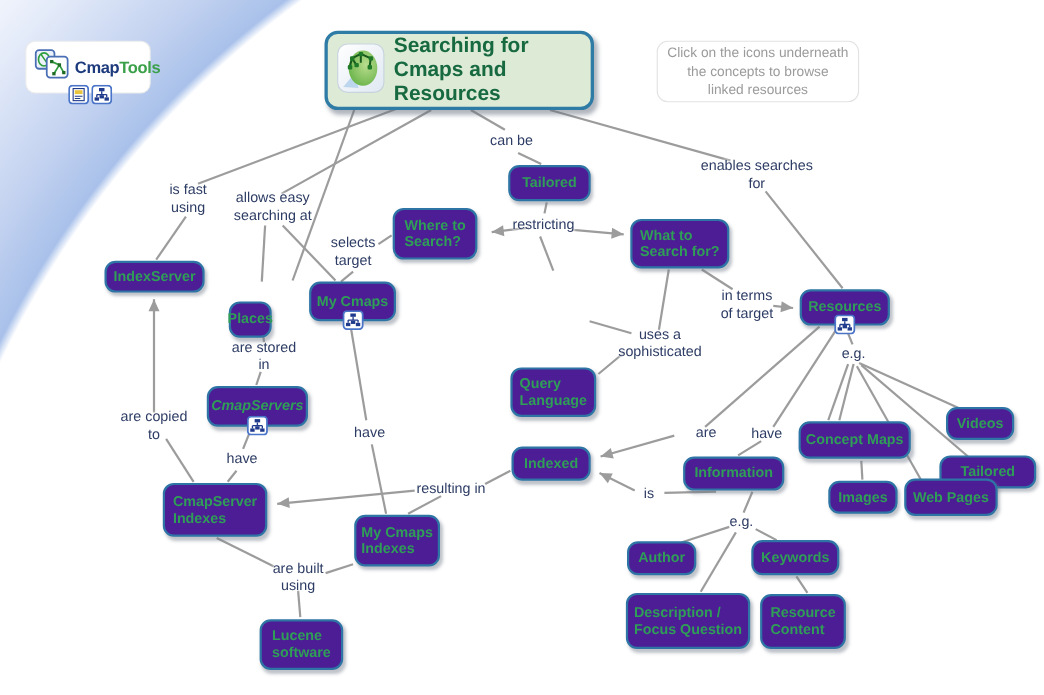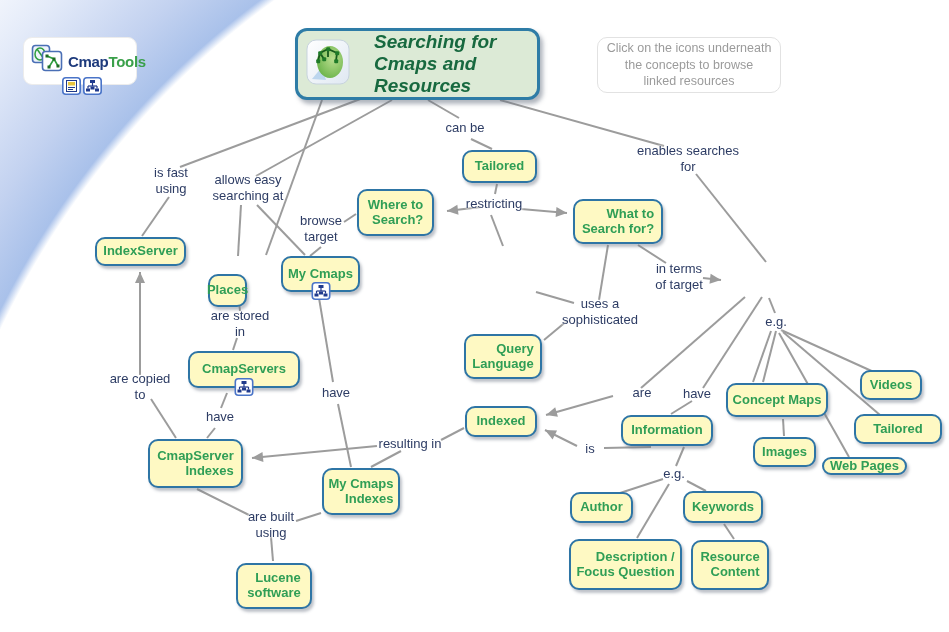--- a/index.html
+++ b/index.html
@@ -9,32 +9,32 @@
   }
   *{margin:0;padding:0;box-sizing:border-box;}
   body{font-family:"Liberation Sans",sans-serif;background:#fff;}
   #stage{position:relative;width:949px;height:632px;overflow:hidden;background:#fff;}
   #stage::before{content:"";position:absolute;inset:0;
     background:radial-gradient(circle 870px at 780px 700px,
       #ffffff 0px,#ffffff 863px,var(--arc_blue) 872px,#c3d2f0 925px,#e4ebf9 1010px,#ffffff 1095px);
     pointer-events:none;}
   #edges{position:absolute;left:0;top:0;z-index:1;}
   .node{position:absolute;z-index:3;display:flex;align-items:center;justify-content:center;
-    background:#fef9c3;border:2px solid var(--node_border);border-radius:10px;
-    color:var(--node_text);font-weight:bold;font-size:13px;line-height:1.15;text-align:right;
+    background:#4c1d95;border:2px solid var(--node_border);border-radius:10px;
+    color:var(--node_text);font-weight:bold;font-size:13px;line-height:1.15;text-align:left;
     white-space:pre-line;box-shadow:2px 3px 3px rgba(110,120,135,.45);}
   .mini-icon{position:absolute;left:50%;bottom:-10px;transform:translateX(-50%);
     width:20px;height:18px;display:block;cursor:pointer;}
   .link-label{position:absolute;z-index:2;transform:translate(-50%,-50%);
     color:var(--link_text);font-size:13px;line-height:1.25;text-align:center;white-space:pre-line;
     text-shadow:0 0 3px #fff,0 0 3px #fff,0 0 3px #fff;}
   #title-node{position:absolute;left:295px;top:28px;width:245px;height:72px;z-index:3;
-    display:flex;align-items:center;gap:24px;padding:6px 10px 6px 8px;
+    display:flex;align-items:center;gap:8px;padding:6px 10px 6px 8px;
     background:var(--title_bg);border:3px solid var(--title_border);border-radius:12px;
-    box-shadow:3px 4px 4px rgba(100,110,125,.5);font-style:italic;}
+    box-shadow:3px 4px 4px rgba(100,110,125,.5);}
   #title-node .t-text{color:var(--title_text);font-weight:bold;font-size:19px;line-height:1.15;}
   #annotation{position:absolute;left:597px;top:37px;width:184px;height:56px;z-index:3;
     border:1px solid #e2e2e2;border-radius:10px;background:#fff;
     display:flex;align-items:center;justify-content:center;text-align:center;
     color:var(--annotation_text);font-size:12.5px;line-height:1.35;white-space:pre-line;}
   #logo-box{position:absolute;left:23px;top:37px;width:114px;height:48px;z-index:3;
     border:1px solid #ececec;border-radius:9px;background:#fff;
     display:flex;align-items:center;padding:20px 6px;gap:2px;}
   #logo-text{font-weight:bold;font-size:15px;letter-spacing:-0.3px;}
   #logo-text .cmap{color:#1d3a7c;} #logo-text .tools{color:#3aa04a;}
@@ -193,21 +193,32 @@
           <rect x="12" y="11.5" width="4" height="3" fill="#203a8c"></rect>
           <rect x="7.5" y="9.5" width="4" height="3" fill="#203a8c"></rect>
         </svg></span></div>
     <div class="node" style="left: 357px; top: 189px; width: 77px; height: 47px;"><span>Where to
 Search?</span></div>
     <div class="node" style="left: 462px; top: 150px; width: 75px; height: 33px;"><span>Tailored</span></div>
     <div class="node" style="left: 573px; top: 199px; width: 90px; height: 45px;"><span>What to
 Search for?</span></div>
     <div class="node" style="left: 464px; top: 334px; width: 78px; height: 45px;"><span>Query
 Language</span></div>
-    <div class="node" style="left: 188px; top: 351px; width: 112px; height: 37px;"><span>CmapServers</span><span class="mini-icon"><svg width="20" height="18" viewBox="0 0 19 18">
+    <div class="node" style="left: 727px; top: 263px; width: 82px; height: 33px;"><span>Resources</span><span class="mini-icon"><svg width="20" height="18" viewBox="0 0 19 18">
+          <rect x="0.8" y="0.8" width="17.4" height="16.4" rx="3" fill="#fff" stroke="#4a74c8" stroke-width="1.6"></rect>
+          <rect x="7" y="3" width="5" height="3" fill="#203a8c"></rect>
+          <line x1="9.5" y1="6" x2="9.5" y2="9" stroke="#203a8c" stroke-width="1.2"></line>
+          <line x1="5" y1="9" x2="14" y2="9" stroke="#203a8c" stroke-width="1.2"></line>
+          <line x1="5" y1="9" x2="5" y2="11.5" stroke="#203a8c" stroke-width="1.2"></line>
+          <line x1="14" y1="9" x2="14" y2="11.5" stroke="#203a8c" stroke-width="1.2"></line>
+          <rect x="3" y="11.5" width="4" height="3" fill="#203a8c"></rect>
+          <rect x="12" y="11.5" width="4" height="3" fill="#203a8c"></rect>
+          <rect x="7.5" y="9.5" width="4" height="3" fill="#203a8c"></rect>
+        </svg></span></div>
+    <div class="node" style="left: 188px; top: 351px; width: 92px; height: 37px; font-style: italic;"><span>CmapServers</span><span class="mini-icon"><svg width="20" height="18" viewBox="0 0 19 18">
           <rect x="0.8" y="0.8" width="17.4" height="16.4" rx="3" fill="#fff" stroke="#4a74c8" stroke-width="1.6"></rect>
           <rect x="7" y="3" width="5" height="3" fill="#203a8c"></rect>
           <line x1="9.5" y1="6" x2="9.5" y2="9" stroke="#203a8c" stroke-width="1.2"></line>
           <line x1="5" y1="9" x2="14" y2="9" stroke="#203a8c" stroke-width="1.2"></line>
           <line x1="5" y1="9" x2="5" y2="11.5" stroke="#203a8c" stroke-width="1.2"></line>
           <line x1="14" y1="9" x2="14" y2="11.5" stroke="#203a8c" stroke-width="1.2"></line>
           <rect x="3" y="11.5" width="4" height="3" fill="#203a8c"></rect>
           <rect x="12" y="11.5" width="4" height="3" fill="#203a8c"></rect>
           <rect x="7.5" y="9.5" width="4" height="3" fill="#203a8c"></rect>
         </svg></span></div>
@@ -216,33 +227,33 @@
     <div class="node" style="left: 322px; top: 468px; width: 78px; height: 47px;"><span>My Cmaps
 Indexes</span></div>
     <div class="node" style="left: 236px; top: 563px; width: 76px; height: 46px;"><span>Lucene
 software</span></div>
     <div class="node" style="left: 465px; top: 406px; width: 72px; height: 31px;"><span>Indexed</span></div>
     <div class="node" style="left: 621px; top: 415px; width: 92px; height: 31px;"><span>Information</span></div>
     <div class="node" style="left: 726px; top: 383px; width: 102px; height: 34px;"><span>Concept Maps</span></div>
     <div class="node" style="left: 860px; top: 370px; width: 62px; height: 30px;"><span>Videos</span></div>
     <div class="node" style="left: 854px; top: 414px; width: 88px; height: 30px;"><span>Tailored</span></div>
     <div class="node" style="left: 753px; top: 437px; width: 63px; height: 30px;"><span>Images</span></div>
-    <div class="node" style="left: 822px; top: 457px; width: 85px; height: 18px;"><span>Web Pages</span></div>
+    <div class="node" style="left: 822px; top: 435px; width: 85px; height: 34px;"><span>Web Pages</span></div>
     <div class="node" style="left: 570px; top: 492px; width: 63px; height: 31px;"><span>Author</span></div>
     <div class="node" style="left: 683px; top: 491px; width: 80px; height: 32px;"><span>Keywords</span></div>
     <div class="node" style="left: 569px; top: 539px; width: 113px; height: 51px;"><span>Description /
 Focus Question</span></div>
     <div class="node" style="left: 691px; top: 540px; width: 78px; height: 50px;"><span>Resource
 Content</span></div>
     <div class="link-label" style="left: 465px; top: 128px;">can be</div>
     <div class="link-label" style="left: 171px; top: 181px;">is fast
 using</div>
     <div class="link-label" style="left: 248px; top: 188px;">allows easy
 searching at</div>
-    <div class="link-label" style="left: 321px; top: 229px;">browse
+    <div class="link-label" style="left: 321px; top: 229px;">selects
 target</div>
     <div class="link-label" style="left: 494px; top: 204px;">restricting</div>
     <div class="link-label" style="left: 688px; top: 159px;">enables searches
 for</div>
     <div class="link-label" style="left: 679px; top: 277px;">in terms
 of target</div>
     <div class="link-label" style="left: 600px; top: 312px;">uses a
 sophisticated</div>
     <div class="link-label" style="left: 240px; top: 324px;">are stored
 in</div>

